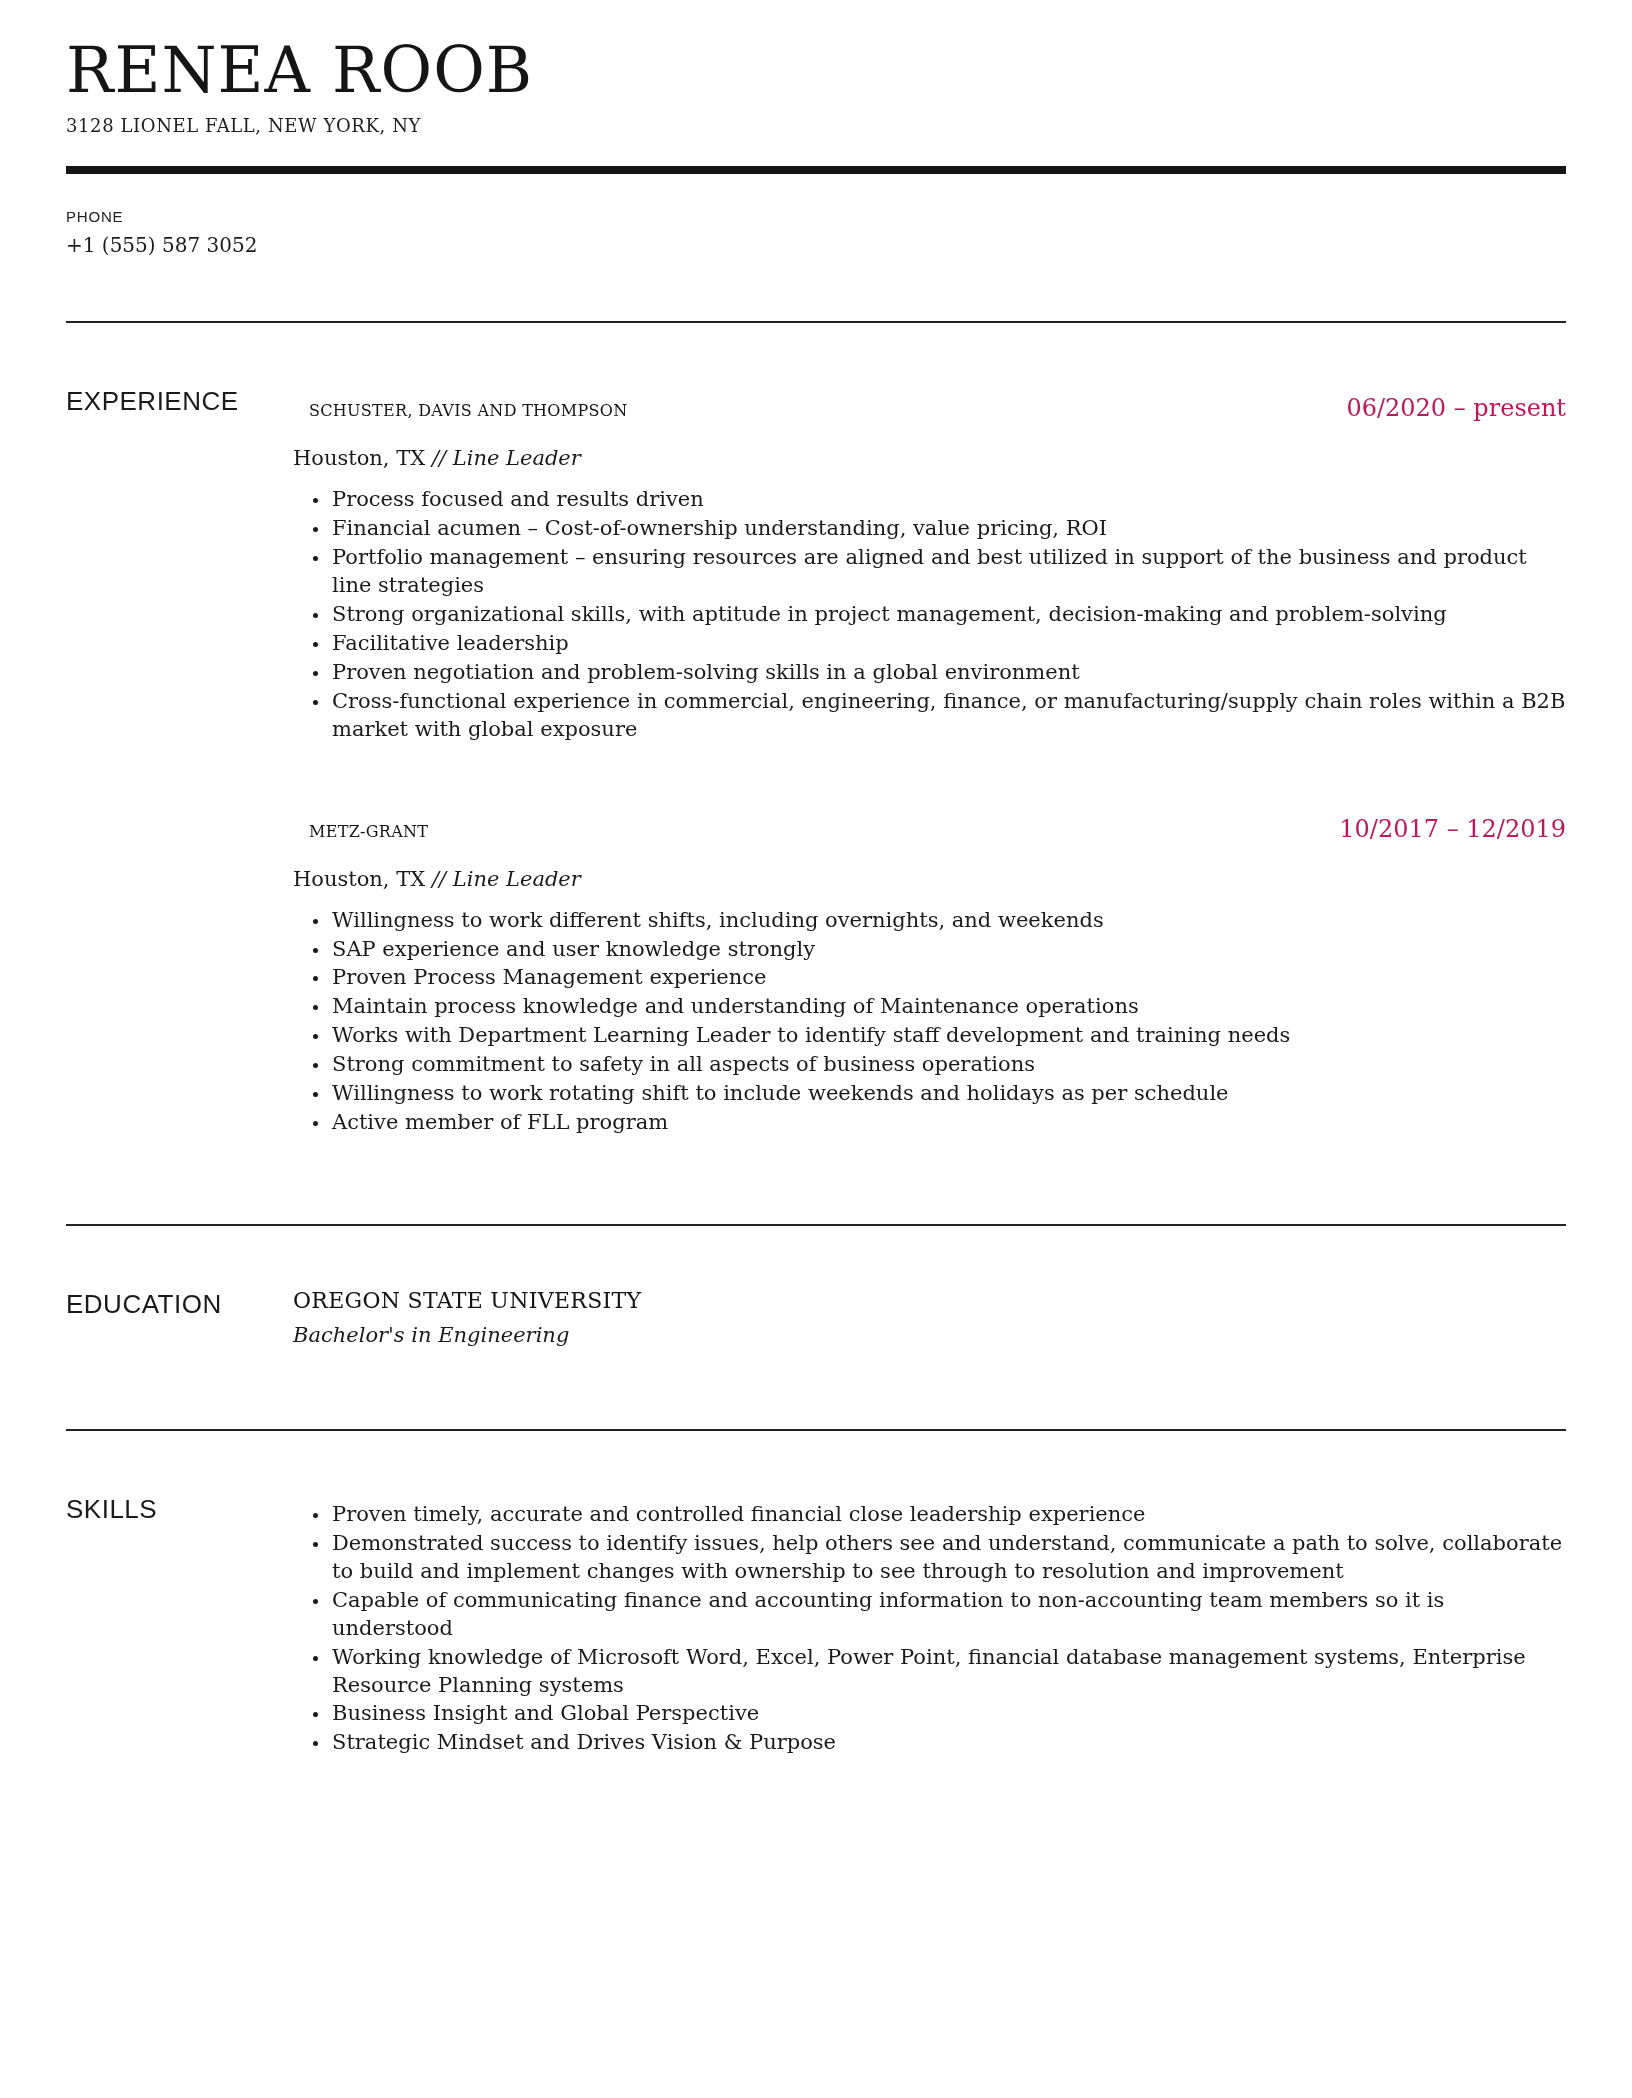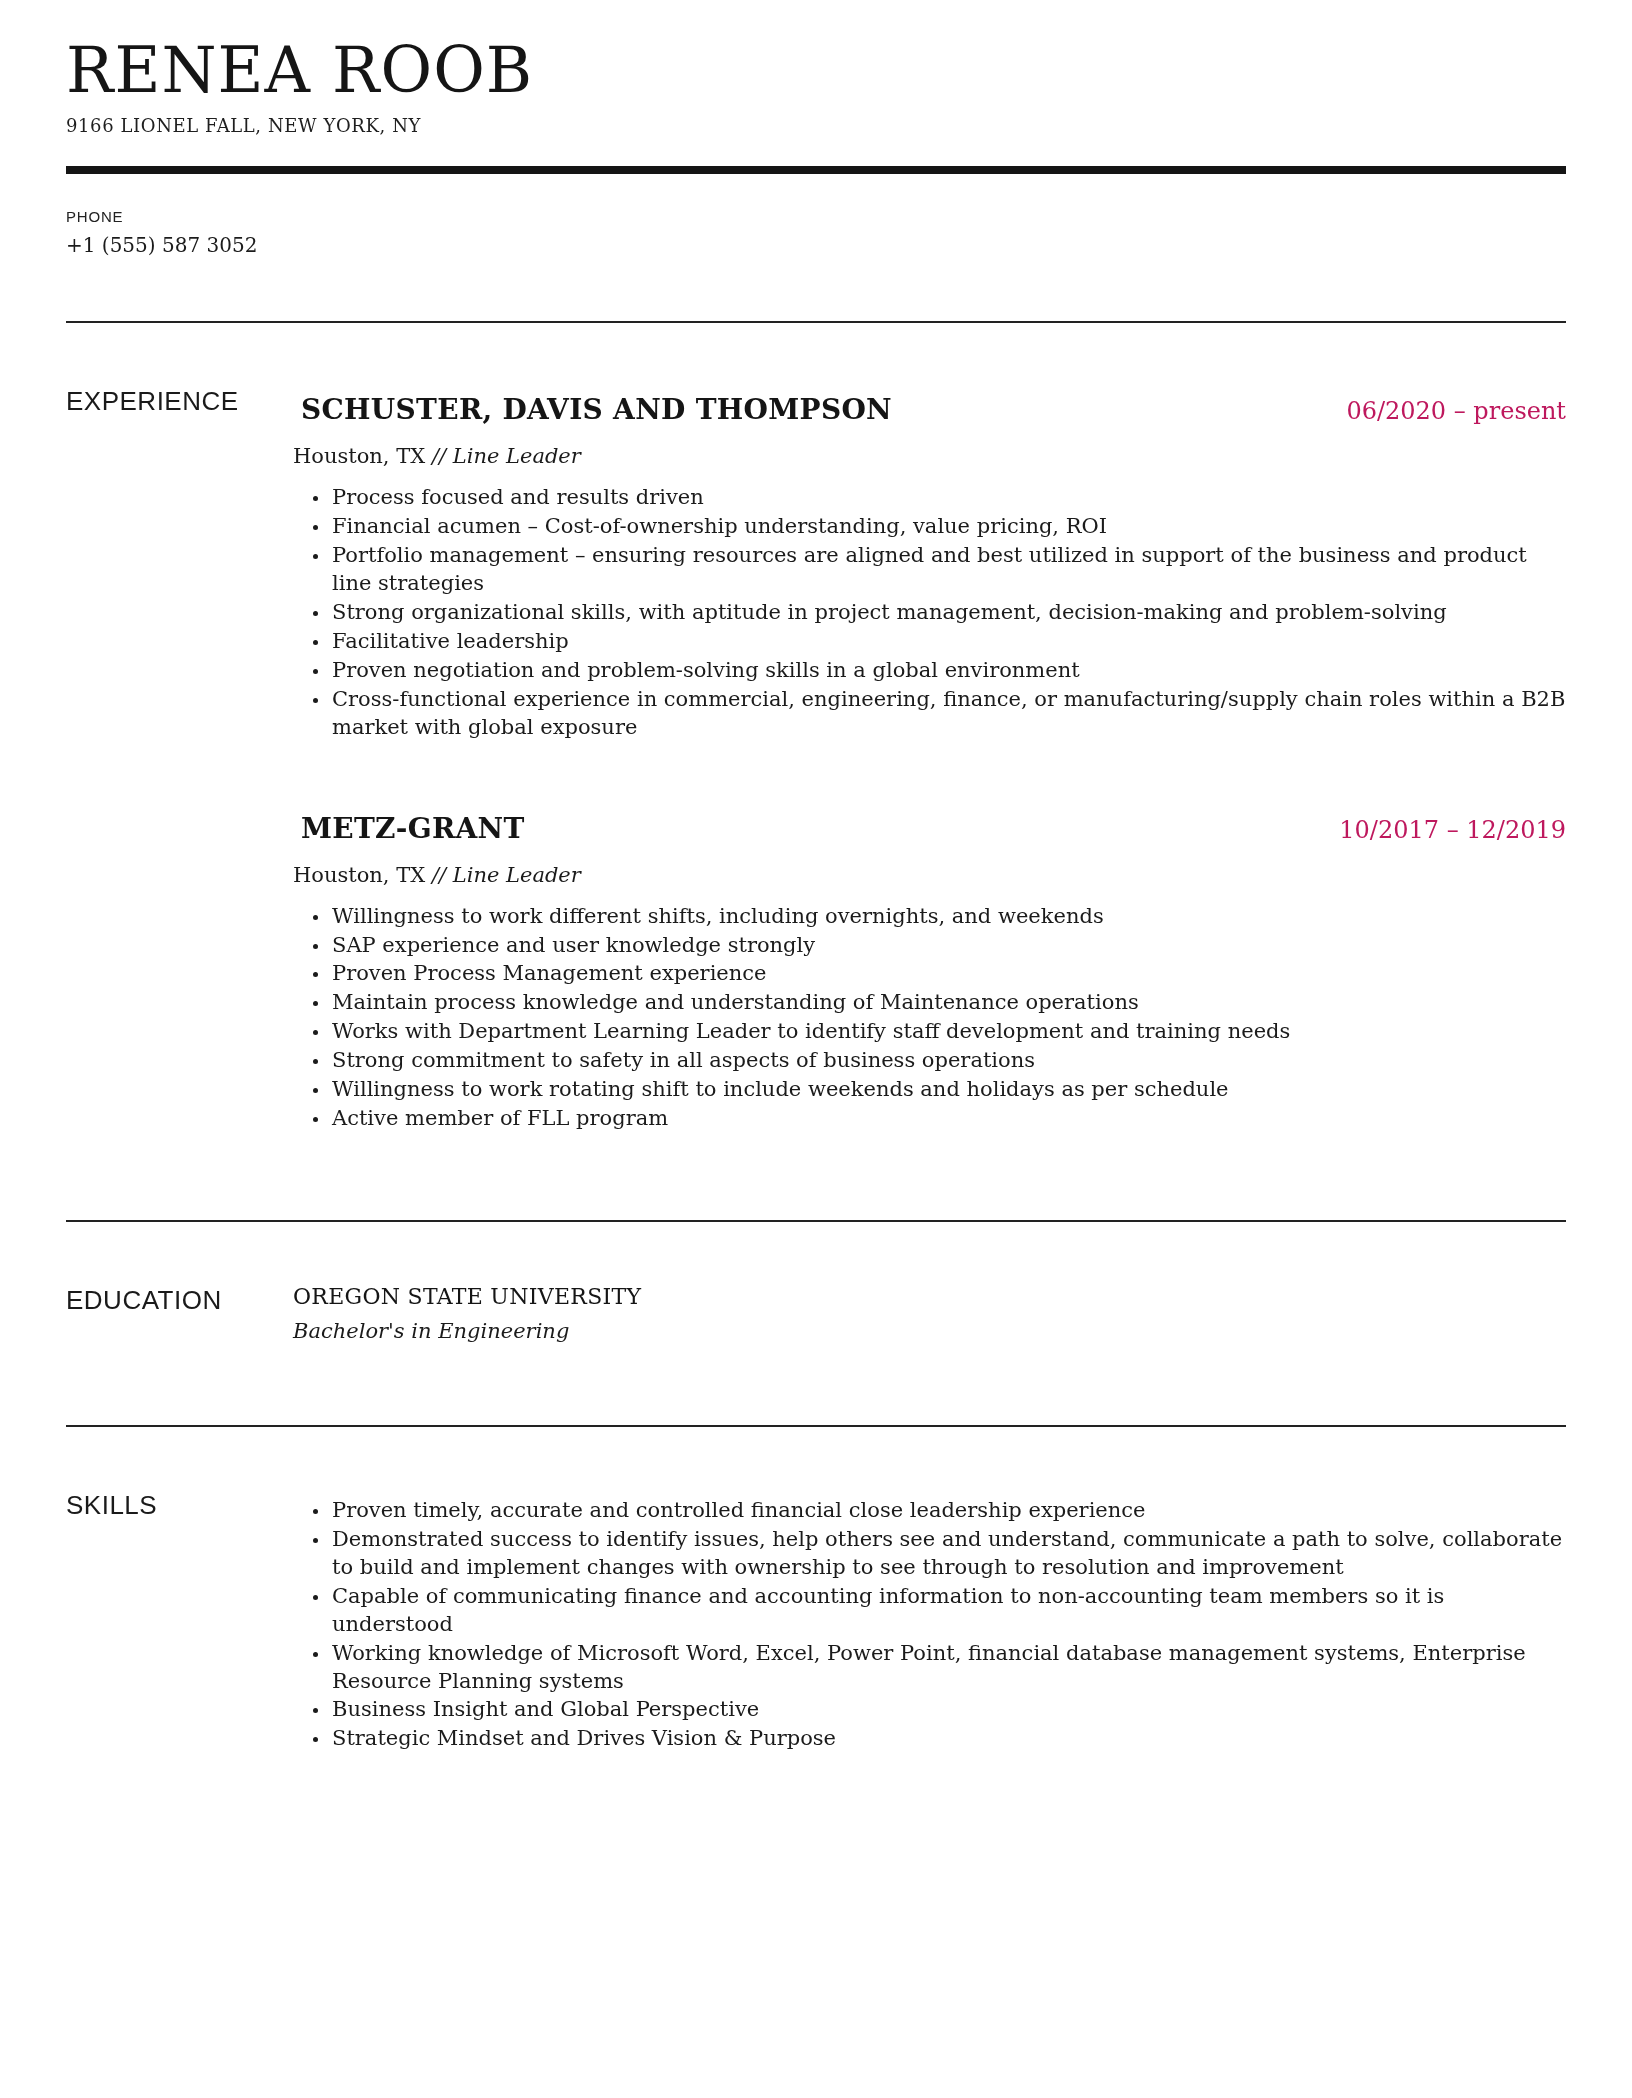--- a/index.html
+++ b/index.html
@@ -78,24 +78,24 @@
   .col-content { flex: 1 1 auto; min-width: 0; }
 
   
   .job + .job { margin-top: 62px; }
   .job-header {
     display: flex;
     justify-content: space-between;
     align-items: baseline;
   }
   .company {
-    font-size: 28px;
-    font-weight: bold;
+    font-size: 16px;
+    font-weight: normal;
     letter-spacing: 0.3px;
-    margin: 8px;
+    margin: 16px;
     color: #151515;
   }
   .dates {
     font-size: 24px;
     color: #be185d;
     white-space: nowrap;
   }
   .job-sub {
     margin-top: 10px;
     font-size: 21px;
@@ -133,21 +133,21 @@
   .rule-edu   { margin-top: 86px; }
   .rule-skill { margin-top: 82px; }
 </style>
 </head>
 <body>
 
 <div class="page">
 
   <header>
     <h1 class="name">RENEA ROOB</h1>
-    <div class="address">9166 LIONEL FALL, NEW YORK, NY</div>
+    <div class="address">3128 LIONEL FALL, NEW YORK, NY</div>
   </header>
 
   <div class="thick-rule"></div>
 
   <section class="contact">
     <div class="contact-label">PHONE</div>
     <div class="contact-value">+1 (555) 587 3052</div>
   </section>
 
   <hr class="thin-rule">

